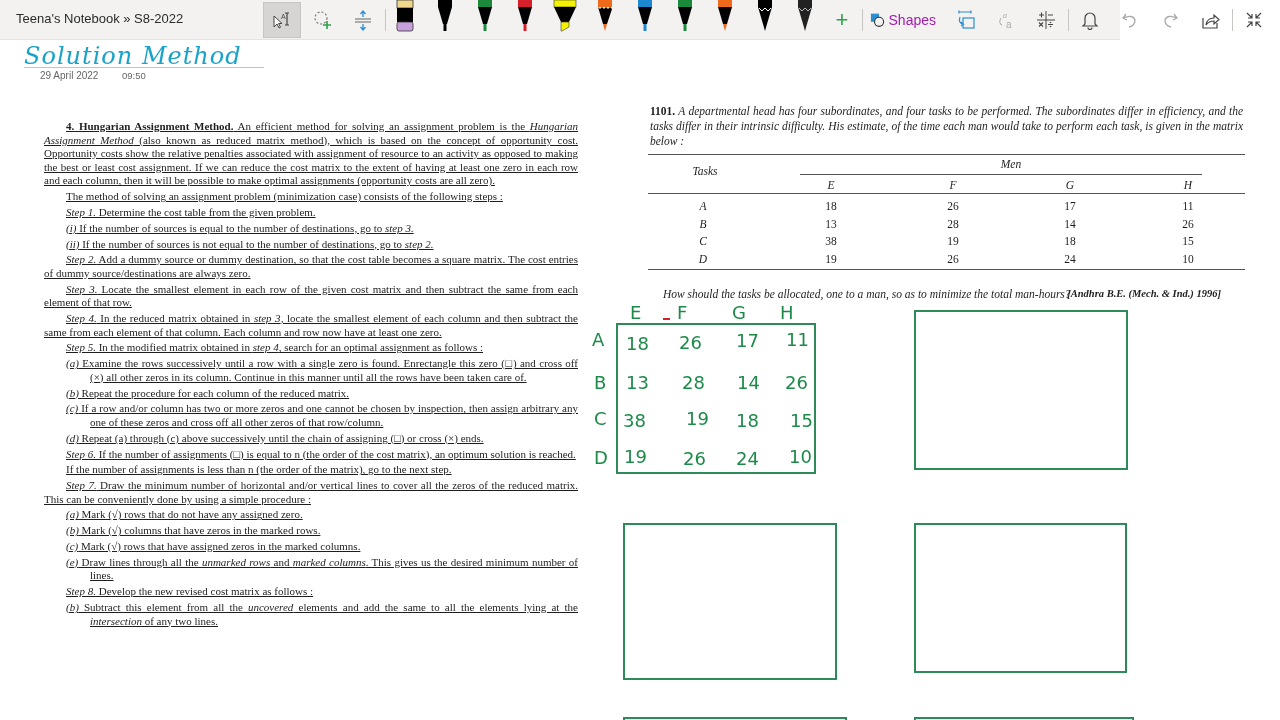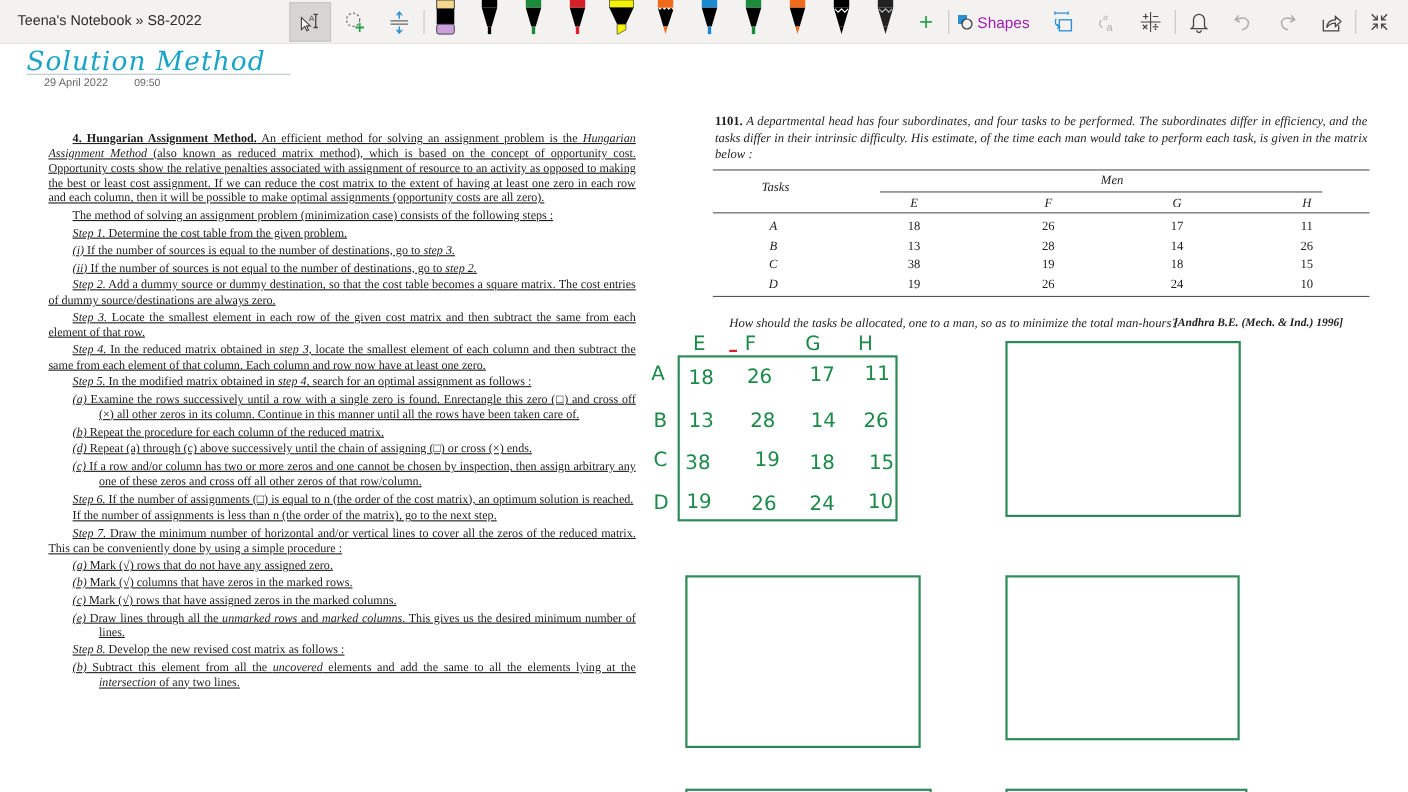--- a/index.html
+++ b/index.html
@@ -1,21 +1,21 @@
 <!DOCTYPE html>
 <html><head>
 <meta charset="utf-8">
 <style>
   * { box-sizing: border-box; margin: 0; padding: 0; }
   html, body { width: 1280px; height: 720px; overflow: hidden; background: #ffffff; }
   body { position: relative; font-family: "Liberation Sans", sans-serif; }
 
   
   .toolbar {
-    position: absolute; left: 0; top: 0; width: 1280px; height: 40px;
+    position: absolute; left: 0; top: 0; width: 1120px; height: 40px;
     background: #f3f2f1; border-bottom: 1px solid #e6e4e2;
   }
   .breadcrumb {
     position: absolute; left: 16px; top: 11px; font-size: 13px; color: #2b2b2b;
     font-family: "Liberation Sans", sans-serif;
   }
   .tb-btn {
     position: absolute; top: 2px; height: 36px; display: flex; align-items: center; justify-content: center;
   }
   .tb-btn.active { background: #d6d5d4; border: 1px solid #c8c6c4; }
@@ -231,22 +231,22 @@
 
   <p class="indent"><span class="step">Step 1.</span><span> Determine the cost table from the given problem.</span></p>
   <p class="sub"><i>(i)</i><span> If the number of sources is equal to the number of destinations, go to </span><i>step 3.</i></p>
   <p class="sub"><i>(ii)</i><span> If the number of sources is not equal to the number of destinations, go to </span><i>step 2.</i></p>
   <p class="indent"><span class="step">Step 2.</span><span> Add a dummy source or dummy destination, so that the cost table becomes a square matrix. The cost entries of dummy source/destinations are always zero.</span></p>
   <p class="indent"><span class="step">Step 3.</span><span> Locate the smallest element in each row of the given cost matrix and then subtract the same from each element of that row.</span></p>
   <p class="indent"><span class="step">Step 4.</span><span> In the reduced matrix obtained in </span><i>step 3</i><span>, locate the smallest element of each column and then subtract the same from each element of that column. Each column and row now have at least one zero.</span></p>
   <p class="indent"><span class="step">Step 5.</span><span> In the modified matrix obtained in </span><i>step 4</i><span>, search for an optimal assignment as follows :</span></p>
   <p class="sub"><i>(a)</i><span> Examine the rows successively until a row with a single zero is found. Enrectangle this zero (□) and cross off (×) all other zeros in its column. Continue in this manner until all the rows have been taken care of.</span></p>
   <p class="sub"><i>(b)</i><span> Repeat the procedure for each column of the reduced matrix.</span></p>
+  <p class="sub"><i>(c)</i><span> If a row and/or column has two or more zeros and one cannot be chosen by inspection, then assign arbitrary any one of these zeros and cross off all other zeros of that row/column.</span></p>
   <p class="sub"><i>(d)</i><span> Repeat (a) through (c) above successively until the chain of assigning (□) or cross (×) ends.</span></p>
-  <p class="sub"><i>(c)</i><span> If a row and/or column has two or more zeros and one cannot be chosen by inspection, then assign arbitrary any one of these zeros and cross off all other zeros of that row/column.</span></p>
   <p class="indent"><span class="step">Step 6.</span><span> If the number of assignments (□) is equal to n (the order of the cost matrix), an optimum solution is reached.</span></p>
   <p class="indent"><span>If the number of assignments is less than n (the order of the matrix), go to the next step.</span></p>
   <p class="indent"><span class="step">Step 7.</span><span> Draw the minimum number of horizontal and/or vertical lines to cover all the zeros of the reduced matrix. This can be conveniently done by using a simple procedure :</span></p>
   <p class="sub"><i>(a)</i><span> Mark (√) rows that do not have any assigned zero.</span></p>
   <p class="sub"><i>(b)</i><span> Mark (√) columns that have zeros in the marked rows.</span></p>
   <p class="sub"><i>(c)</i><span> Mark (√) rows that have assigned zeros in the marked columns.</span></p>
   <p class="sub"><i>(e)</i><span> Draw lines through all the </span><i>unmarked rows</i><span> and </span><i>marked columns</i><span>. This gives us the desired minimum number of lines.</span></p>
   <p class="indent"><span class="step">Step 8.</span><span> Develop the new revised cost matrix as follows :</span></p>
   <p class="sub"><i>(b)</i><span> Subtract this element from all the </span><i>uncovered</i><span> elements and add the same to all the elements lying at the </span><i>intersection</i><span> of any two lines.</span></p>
 </div>

